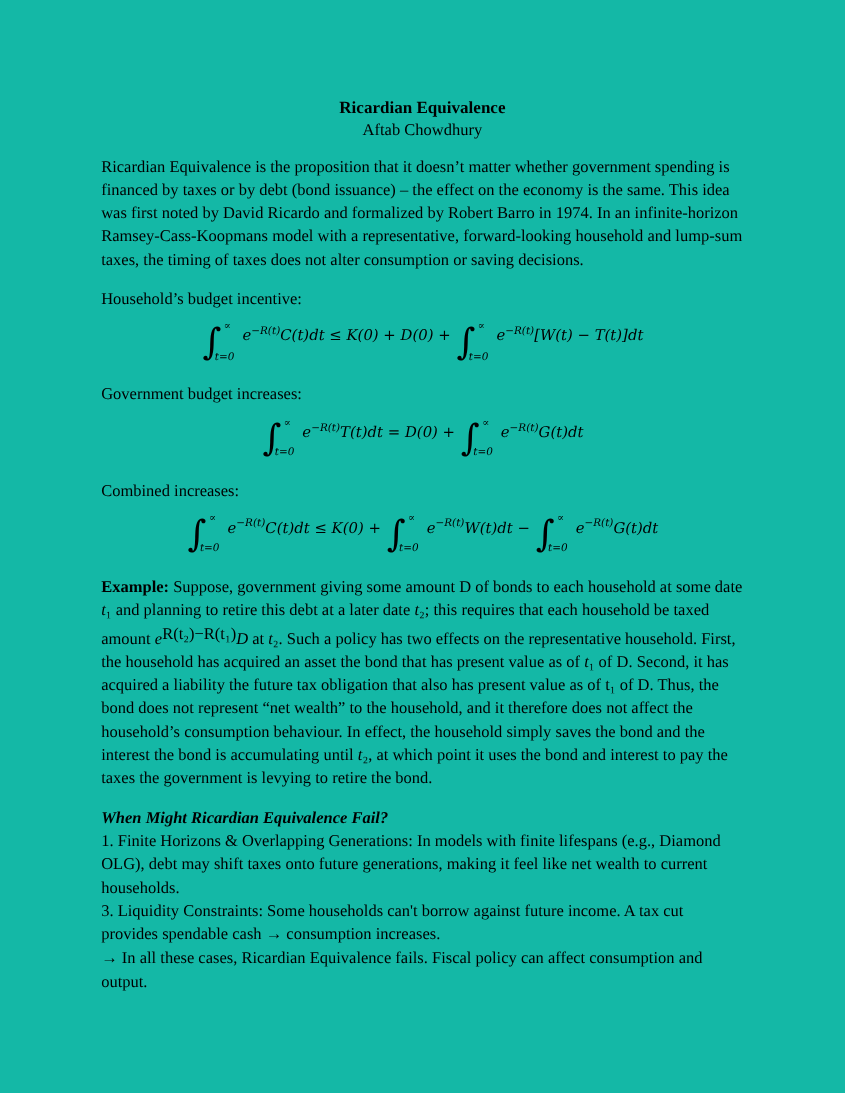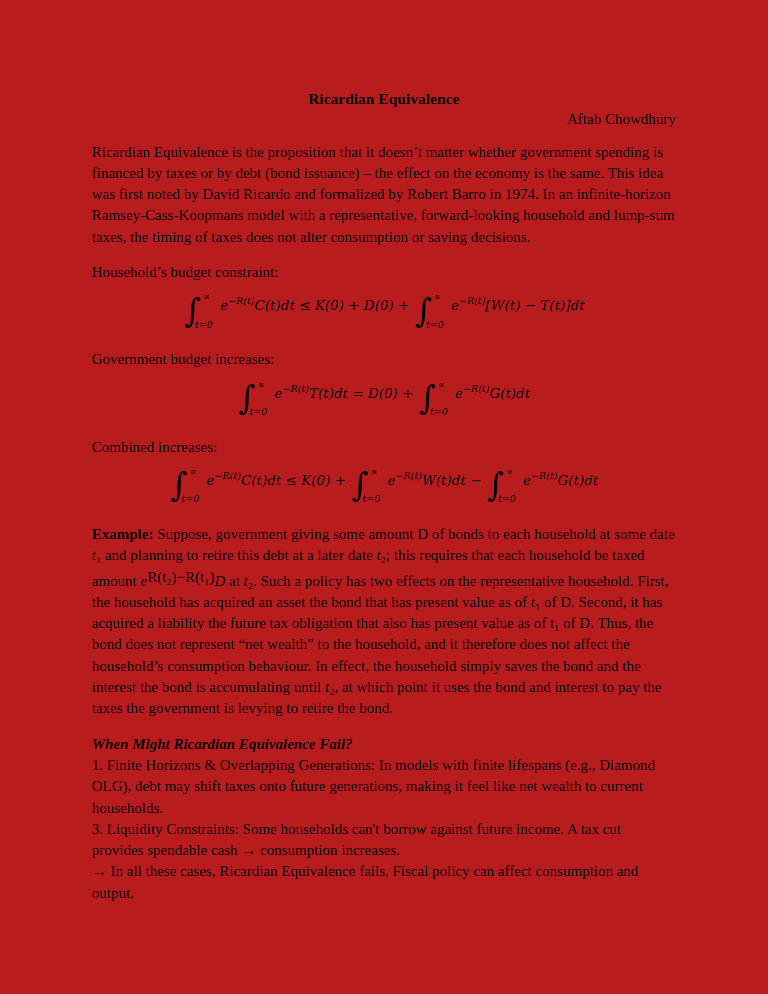--- a/index.html
+++ b/index.html
@@ -1,36 +1,36 @@
 <!DOCTYPE html>
 <html><head>
 <meta charset="utf-8">
 <style>
   html,body{margin:0;padding:0;background:#ffffff;}
   .page{
     position:relative;
     width:768px;height:994px;
     box-sizing:border-box;
     padding:88px 92px 40px 92px;
-    background:#b91c1c;
+    background:#14b8a6;
     color:#000000;
     font-family:"Liberation Serif",serif;
     font-size:15px;
     line-height:21.3px;
     overflow:hidden;
   }
   .title{
     margin:0;
     font-size:15.5px;
     font-weight:bold;
     text-align:center;
     line-height:21.3px;
   }
   .author{
-    text-align:right;
+    text-align:center;
     margin:0 0 11px 0;
   }
   .para{margin:0 0 14px 0;}
   .flabel{margin:0;}
   .formula{
     text-align:center;
     font-family:"DejaVu Serif",serif;
     font-style:italic;
     font-size:13.5px;
     line-height:1;
@@ -71,21 +71,21 @@
 <body>
 
 <div class="page">
 
   <h1 class="title">Ricardian Equivalence</h1>
   <div class="author">Aftab Chowdhury</div>
 
   <p class="para">Ricardian Equivalence is the proposition that it doesn’t matter whether government spending is financed by taxes or by debt (bond issuance) – the effect on the economy is the same. This idea was first noted by David Ricardo and formalized by Robert Barro in 1974. In an infinite-horizon Ramsey-Cass-Koopmans model with a representative, forward-looking household and lump-sum taxes, the timing of taxes does not alter consumption or saving decisions.</p>
 
   <div>
-    <div class="flabel">Household’s budget constraint:</div>
+    <div class="flabel">Household’s budget incentive:</div>
     <div class="formula"><span class="int">
           <span class="isym">∫</span>
           <span class="ilim">
             <span class="isup">∝</span>
             <span class="isub">t=0</span>
           </span>
         </span> e<sup>−R(t)</sup>C(t)dt ≤ K(0) + D(0) + <span class="int">
           <span class="isym">∫</span>
           <span class="ilim">
             <span class="isup">∝</span>

